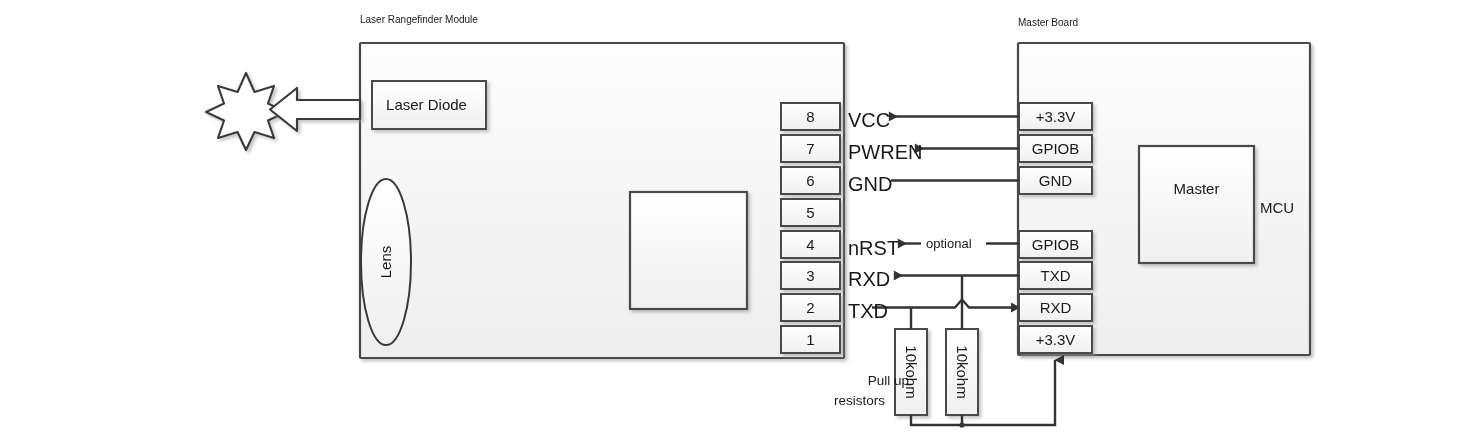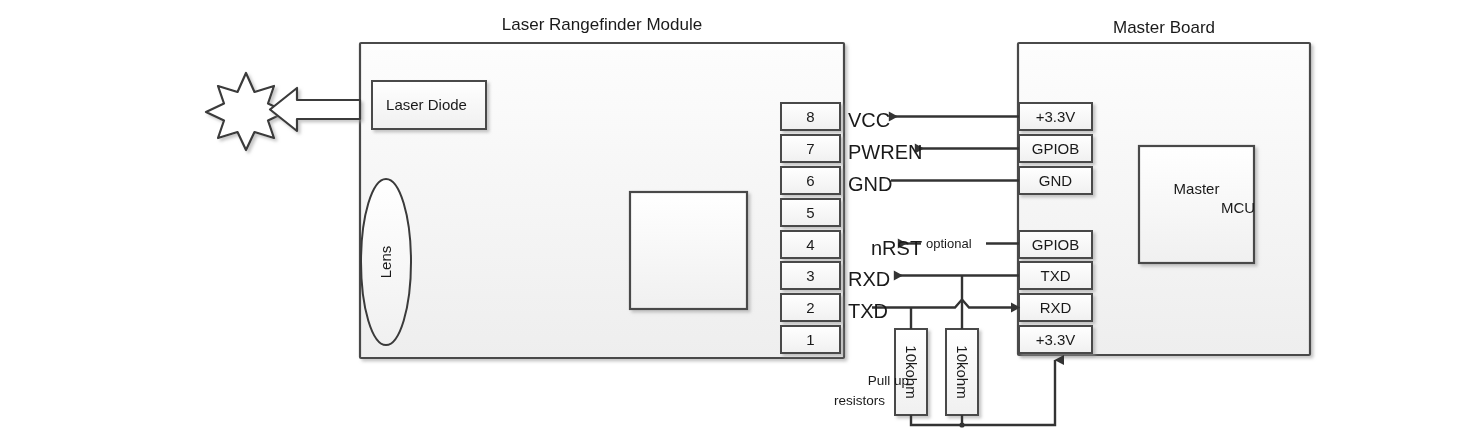--- a/index.html
+++ b/index.html
@@ -28,22 +28,21 @@
   }
   .lbl {
     position: absolute;
     font-size: 15px;
     line-height: 1.25;
     color: #1a1a1a;
     white-space: pre;
     pointer-events: none;
   }
   .title-lbl {
-    font-size: 17px;
-    text-align: center;
+    font-size: 10px;
   }
   .box-lbl {
     display: flex;
     align-items: center;
     justify-content: center;
     text-align: center;
   }
   .vert-lbl {
     transform-origin: 50% 50%;
   }
@@ -191,35 +190,35 @@
   <div class="lbl title-lbl" style="left:360px; top:14px; width:484px;">Laser Rangefinder Module</div>
   <div class="lbl title-lbl" style="left:1018px; top:17px; width:292px;">Master Board</div>
 
   <div class="lbl box-lbl" style="left:372px; top:81px; width:109px; height:48px;">Laser Diode</div>
 
   <div class="lbl vert-lbl rot-up" style="left:356px; top:252px; width:60px; height:20px;
        display:flex; align-items:center; justify-content:center;">Lens</div>
 
 
   <div class="lbl" style="left:1139px; top:180px; width:115px; text-align:center;">Master</div>
-  <div class="lbl" style="left:1139px; top:199px; width:102px; text-align:center;padding-left:48px;">MCU</div>
+  <div class="lbl" style="left:1178px; top:199px; width:102px; text-align:center;padding-left:48px;">MCU</div>
 
   <div class="lbl pin-num" style="left:781px; top:108px; width:59px;">8</div>
   <div class="lbl pin-num" style="left:781px; top:140px; width:59px;">7</div>
   <div class="lbl pin-num" style="left:781px; top:172px; width:59px;">6</div>
   <div class="lbl pin-num" style="left:781px; top:204px; width:59px;">5</div>
   <div class="lbl pin-num" style="left:781px; top:236px; width:59px;">4</div>
   <div class="lbl pin-num" style="left:781px; top:267px; width:59px;">3</div>
   <div class="lbl pin-num" style="left:781px; top:299px; width:59px;">2</div>
   <div class="lbl pin-num" style="left:781px; top:331px; width:59px;">1</div>
 
   <div class="lbl sig-lbl" style="left:848px; top:108px;">VCC</div>
   <div class="lbl sig-lbl" style="left:848px; top:140px;">PWREN</div>
   <div class="lbl sig-lbl" style="left:848px; top:172px;">GND</div>
-  <div class="lbl sig-lbl" style="left:848px; top:236px;padding-left:23px;">nRST</div>
+  <div class="lbl sig-lbl" style="left:848px; top:236px;">nRST</div>
   <div class="lbl sig-lbl" style="left:848px; top:267px;">RXD</div>
   <div class="lbl sig-lbl" style="left:848px; top:299px;">TXD</div>
 
   <div class="lbl pin-num" style="left:1019px; top:108px; width:73px;">+3.3V</div>
   <div class="lbl pin-num" style="left:1019px; top:140px; width:73px;">GPIOB</div>
   <div class="lbl pin-num" style="left:1019px; top:172px; width:73px;">GND</div>
   <div class="lbl pin-num" style="left:1019px; top:236px; width:73px;">GPIOB</div>
   <div class="lbl pin-num" style="left:1019px; top:267px; width:73px;">TXD</div>
   <div class="lbl pin-num" style="left:1019px; top:299px; width:73px;">RXD</div>
   <div class="lbl pin-num" style="left:1019px; top:331px; width:73px;">+3.3V</div>

